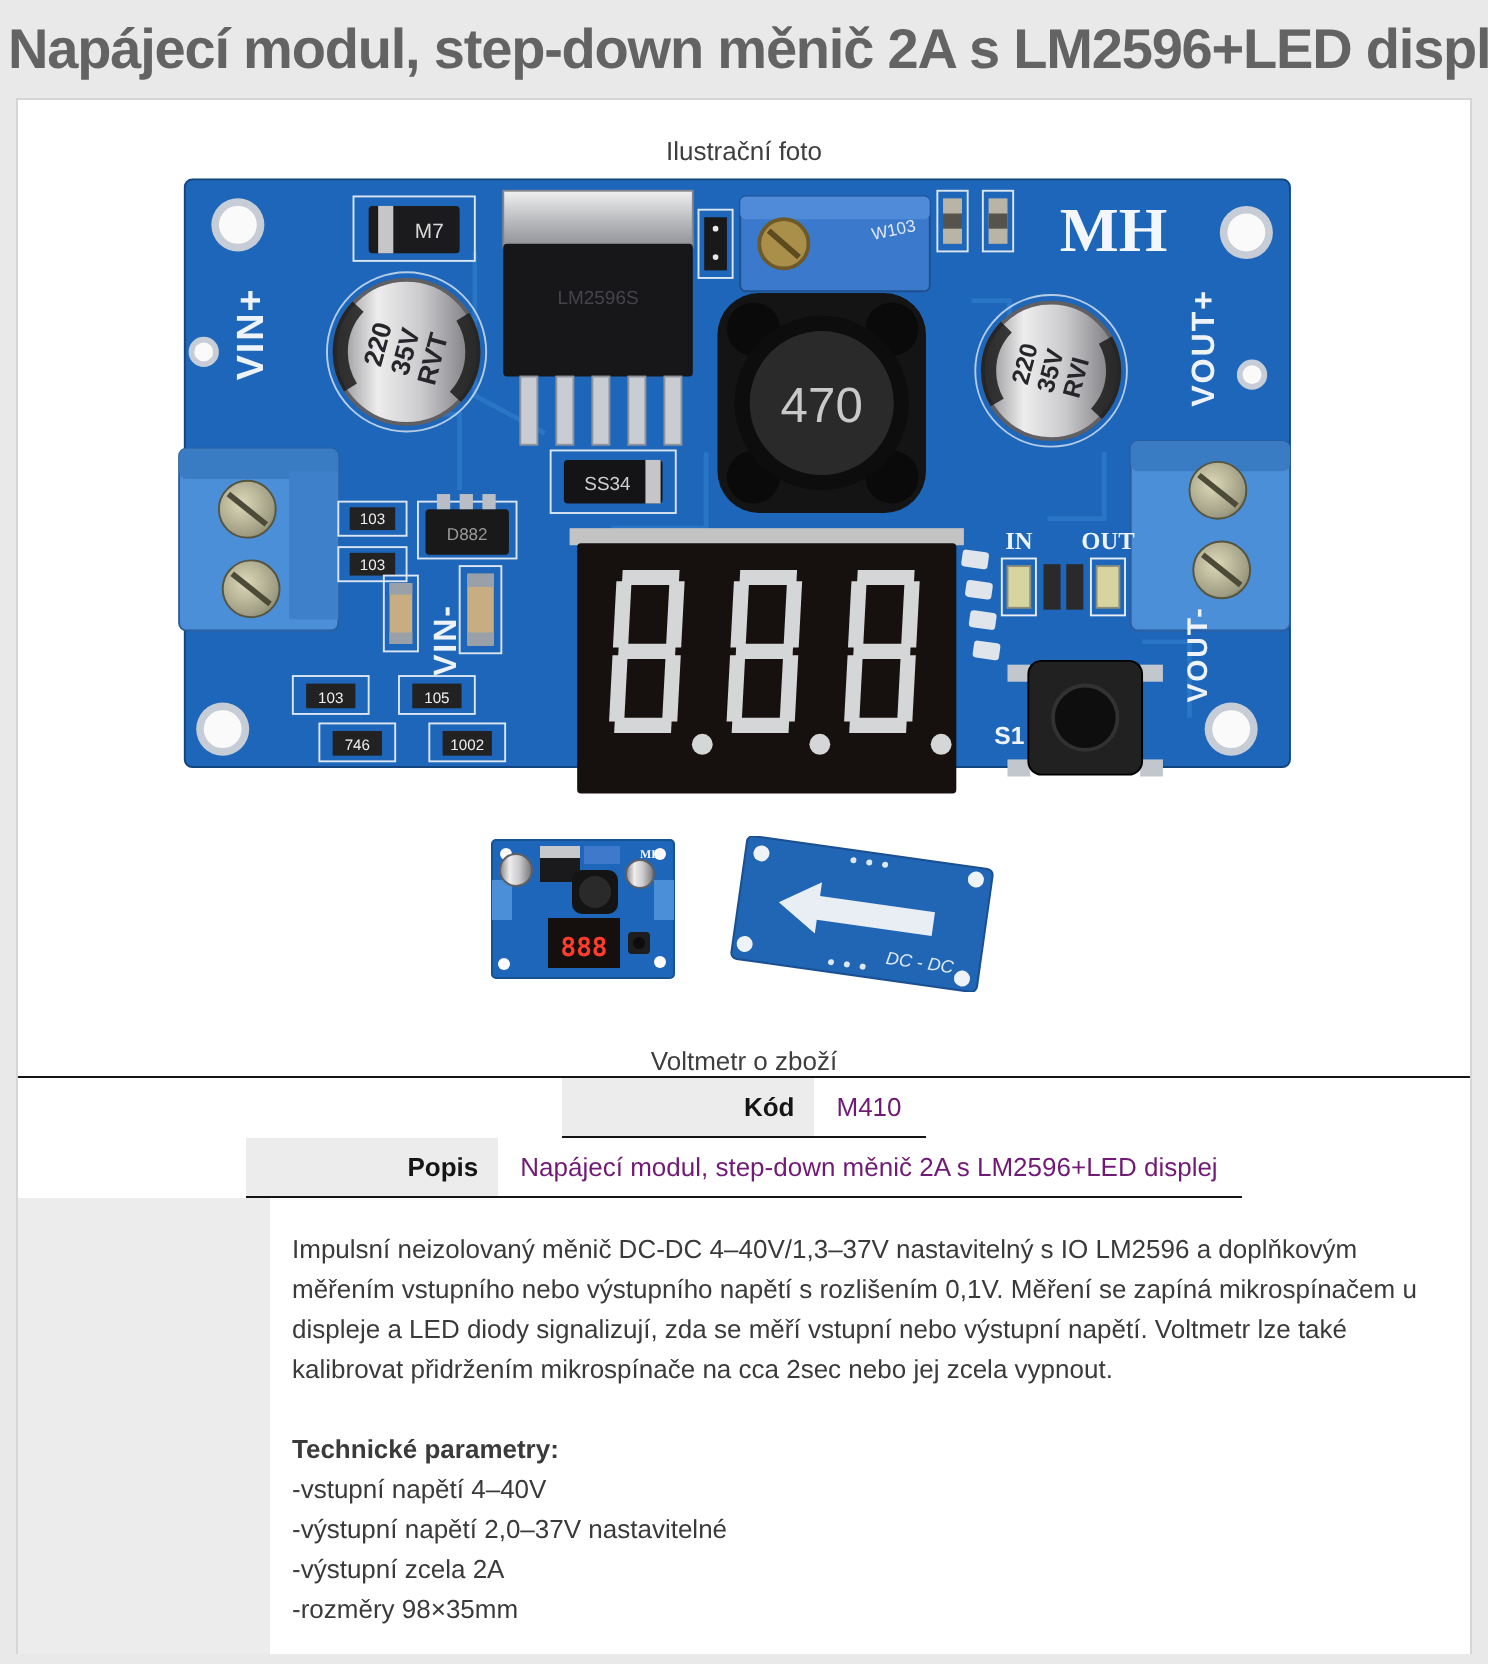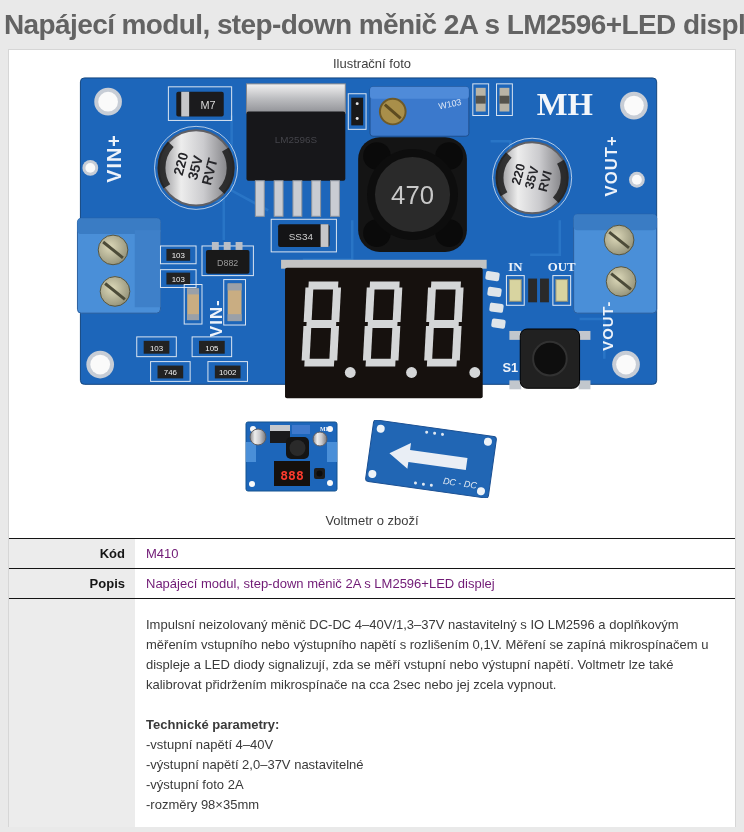--- a/index.html
+++ b/index.html
@@ -12,29 +12,29 @@
     margin:0; padding:9px 0 8px 4px;
     font-size:28px; font-weight:bold; color:#636363;
     letter-spacing:-0.6px; white-space:nowrap;
   }
   .content {
     margin:0 8px; height:778px; box-sizing:border-box;
     background:#ffffff; border:1px solid #d6d6d6; border-bottom:none;
     display:flex; flex-direction:column;
   }
   .caption {
-    text-align:center; font-size:13px; color:#3e3e3e; padding-top:6px;
+    text-align:center; font-size:13px; color:#3e3e3e; padding-top:18px;
   }
   .main-photo { display:block; margin:1px auto 0; }
   .thumbs { display:flex; justify-content:center; align-items:flex-start; gap:22px; margin-top:7px; }
   .thumb { display:block; }
   .info-caption { margin-top:9px; }
   .spec-table {
-    margin-top:10px; border-top:1.5px solid #141414;
-    display:flex; flex-direction:column; flex:1;
+    margin-top:0; border-top:1.5px solid #141414;
+    display:flex; flex-direction:column; flex:1;align-items:center;
   }
   .spec-row { display:flex; border-bottom:1.5px solid #141414; }
   .spec-row.last { border-bottom:none; flex:1; }
   .spec-label {
     width:126px; flex-shrink:0; box-sizing:border-box;
     background:#ececec; text-align:right;
     font-size:13px; font-weight:bold; color:#151515;
     padding:7px 10px 7px 0;
   }
   .spec-value { flex:1; font-size:13px; color:#701a75; padding:7px 12px 7px 11px; }
@@ -370,19 +370,19 @@
       <div class="spec-value">Napájecí modul, step-down měnič 2A s LM2596+LED displej</div>
     </div>
     <div class="spec-row last">
       <div class="spec-label"></div>
       <div class="spec-value desc">
         <div>Impulsní neizolovaný měnič DC-DC 4–40V/1,3–37V nastavitelný s IO LM2596 a doplňkovým měřením vstupního nebo výstupního napětí s rozlišením 0,1V. Měření se zapíná mikrospínačem u displeje a LED diody signalizují, zda se měří vstupní nebo výstupní napětí. Voltmetr lze také kalibrovat přidržením mikrospínače na cca 2sec nebo jej zcela vypnout.</div>
         <div class="gap"></div>
         <div class="tech-title">Technické parametry:</div>
         <div>-vstupní napětí 4–40V</div>
         <div>-výstupní napětí 2,0–37V nastavitelné</div>
-        <div>-výstupní foto 2A</div>
+        <div>-výstupní zcela 2A</div>
         <div>-rozměry 98×35mm</div>
       </div>
     </div>
   </div>
 
 </div>
 
 </body></html>

